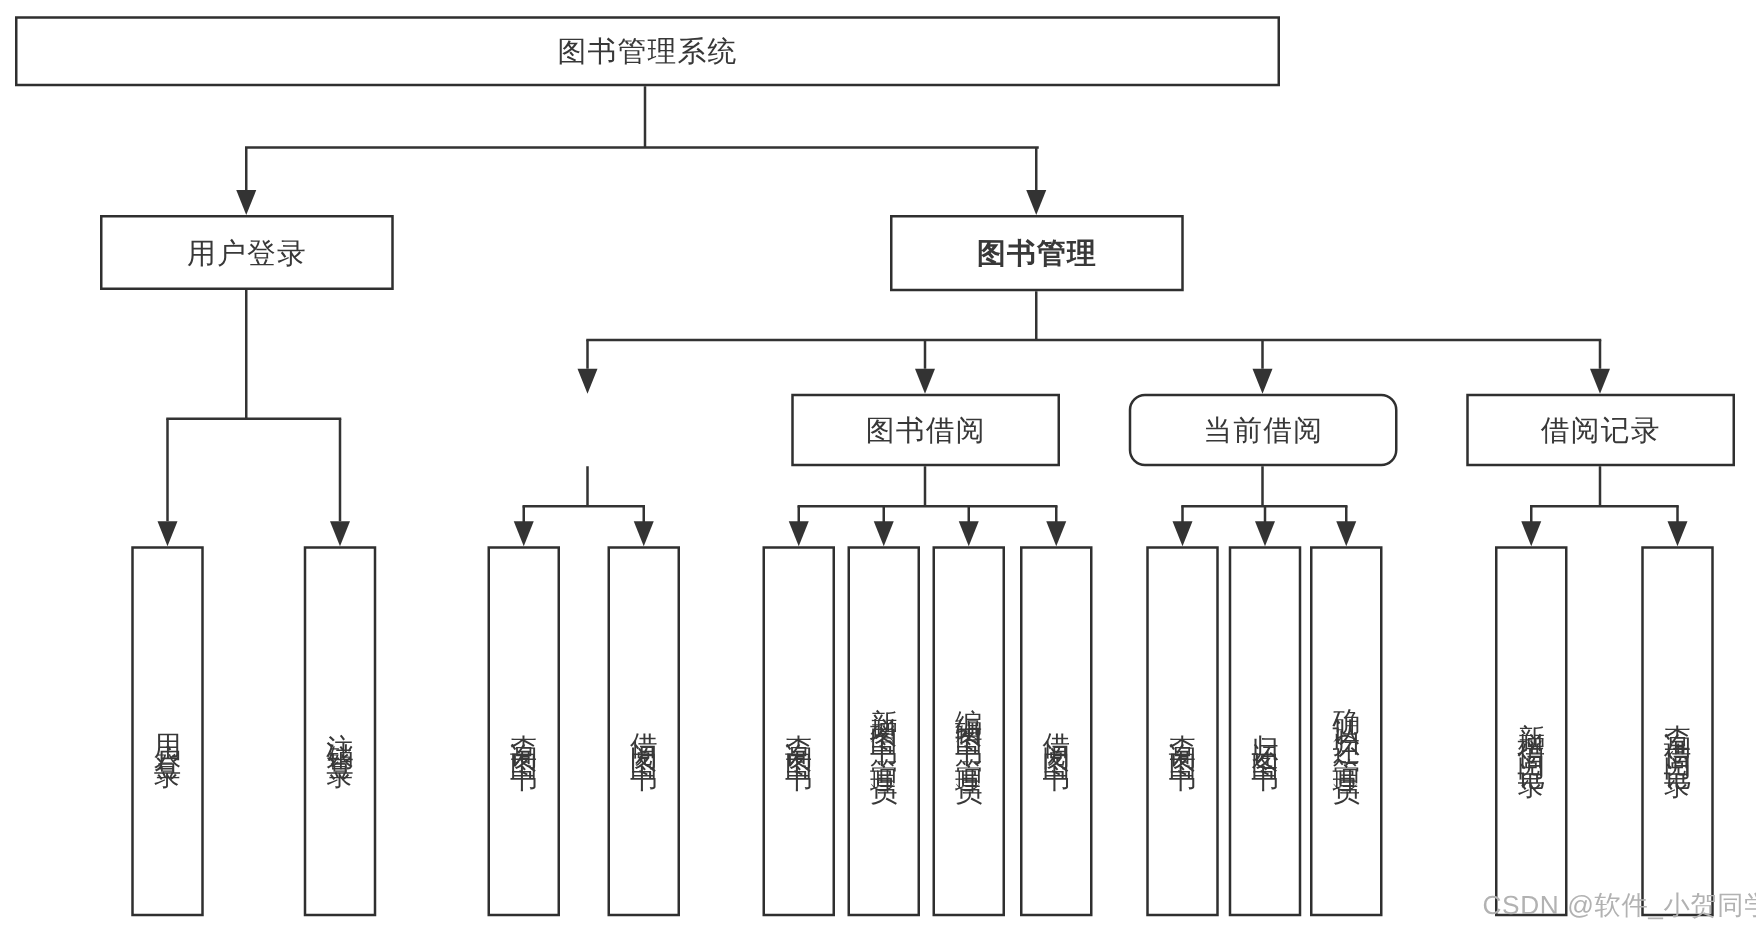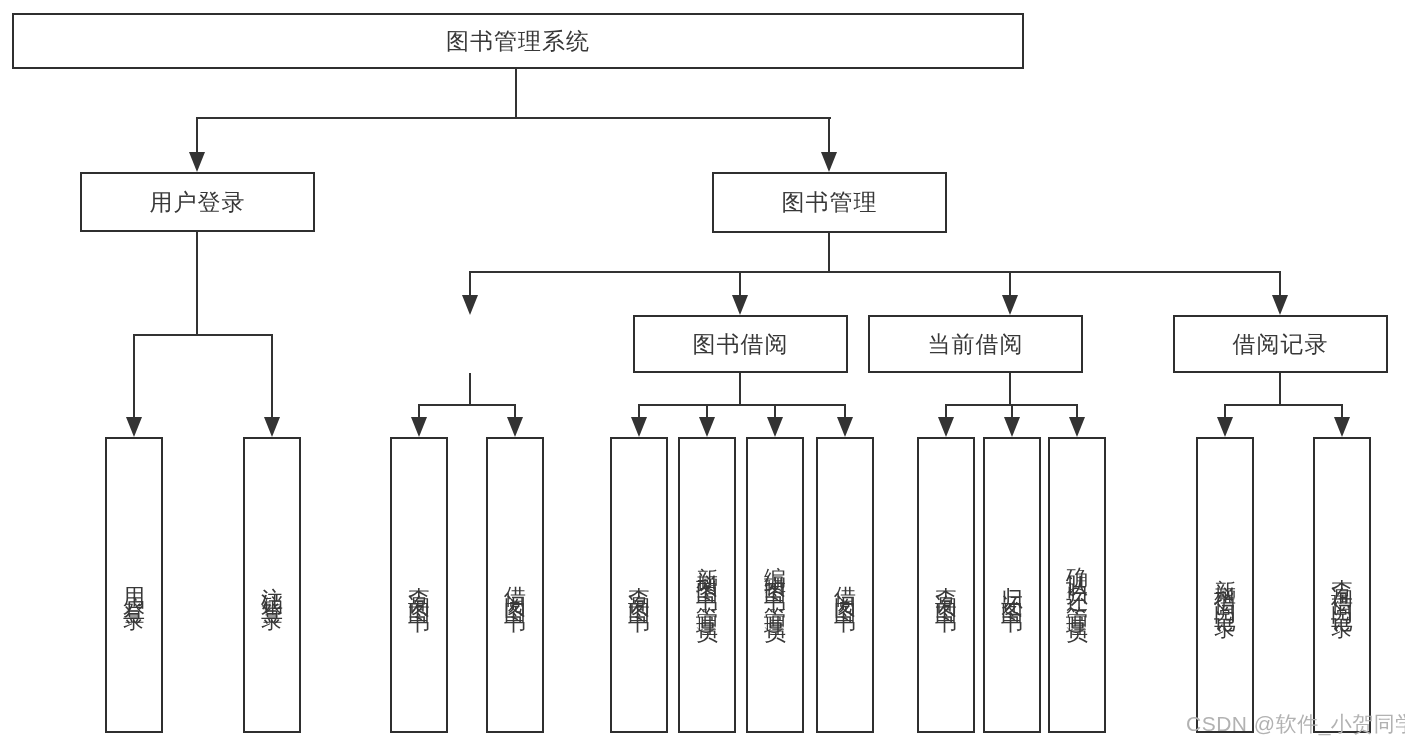--- a/index.html
+++ b/index.html
@@ -68,42 +68,42 @@
   <div class="hbox" style="left:12px;top:13px;width:1012px;height:56px;">图书管理系统</div>
 
   <div class="line" style="left:515px;top:69px;width:2px;height:49px;"></div>
   <div class="line" style="left:196px;top:117px;width:635px;height:2px;"></div>
   <div class="line" style="left:196px;top:118px;width:2px;height:36px;"></div>
   <div class="arrowhead" style="left:189px;top:152px;"></div>
   <div class="line" style="left:828px;top:118px;width:2px;height:36px;"></div>
   <div class="arrowhead" style="left:821px;top:152px;"></div>
 
   <div class="hbox" style="left:80px;top:172px;width:235px;height:60px;">用户登录</div>
-  <div class="hbox" style="left:712px;top:172px;width:235px;height:61px;">图书管理</div>
+  <div class="hbox" style="left:712px;top:172px;width:235px;height:61px;font-weight:bold;">图书管理</div>
 
   <div class="line" style="left:196px;top:232px;width:2px;height:103px;"></div>
   <div class="line" style="left:133px;top:334px;width:140px;height:2px;"></div>
   <div class="line" style="left:133px;top:335px;width:2px;height:82px;"></div>
   <div class="arrowhead" style="left:126px;top:417px;"></div>
   <div class="line" style="left:271px;top:335px;width:2px;height:82px;"></div>
   <div class="arrowhead" style="left:264px;top:417px;"></div>
 
   <div class="line" style="left:828px;top:233px;width:2px;height:39px;"></div>
   <div class="line" style="left:469px;top:271px;width:812px;height:2px;"></div>
   <div class="line" style="left:469px;top:272px;width:2px;height:23px;"></div>
   <div class="arrowhead" style="left:462px;top:295px;"></div>
   <div class="line" style="left:739px;top:272px;width:2px;height:23px;"></div>
   <div class="arrowhead" style="left:732px;top:295px;"></div>
   <div class="line" style="left:1009px;top:272px;width:2px;height:23px;"></div>
   <div class="arrowhead" style="left:1002px;top:295px;"></div>
   <div class="line" style="left:1279px;top:272px;width:2px;height:23px;"></div>
   <div class="arrowhead" style="left:1272px;top:295px;"></div>
 
   <div class="hbox" style="left:633px;top:315px;width:215px;height:58px;">图书借阅</div>
-  <div class="hbox" style="left:868px;top:315px;width:215px;height:58px;">当前借阅</div>
+  <div class="hbox" style="left:903px;top:315px;width:215px;height:58px;border-radius:13px;">当前借阅</div>
   <div class="hbox" style="left:1173px;top:315px;width:215px;height:58px;">借阅记录</div>
 
   <div class="line" style="left:469px;top:373px;width:2px;height:32px;"></div>
   <div class="line" style="left:418px;top:404px;width:98px;height:2px;"></div>
   <div class="line" style="left:418px;top:405px;width:2px;height:13px;"></div>
   <div class="arrowhead" style="left:411px;top:417px;"></div>
   <div class="line" style="left:514px;top:405px;width:2px;height:13px;"></div>
   <div class="arrowhead" style="left:507px;top:417px;"></div>
 
   <div class="line" style="left:739px;top:373px;width:2px;height:32px;"></div>

